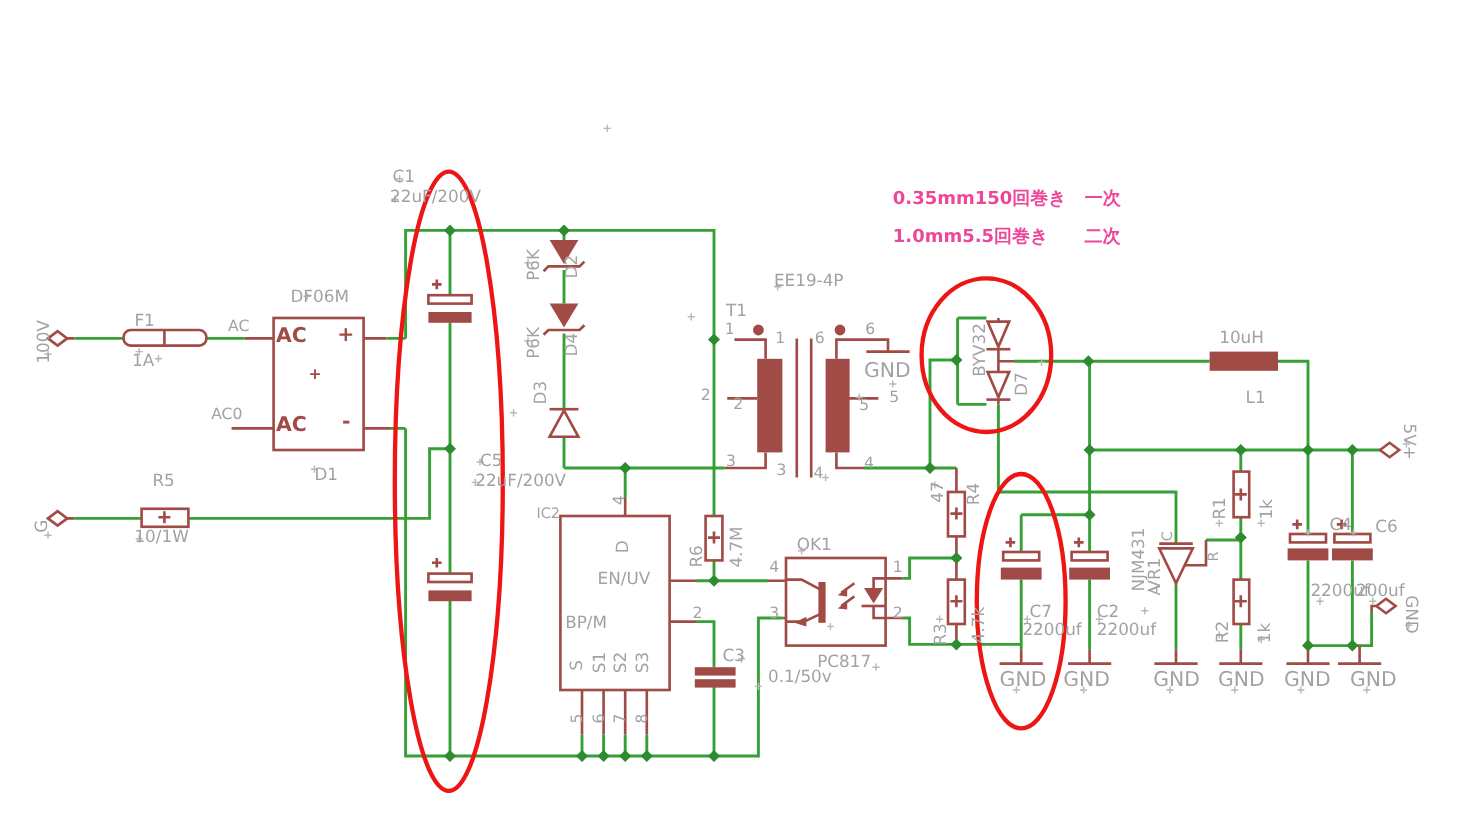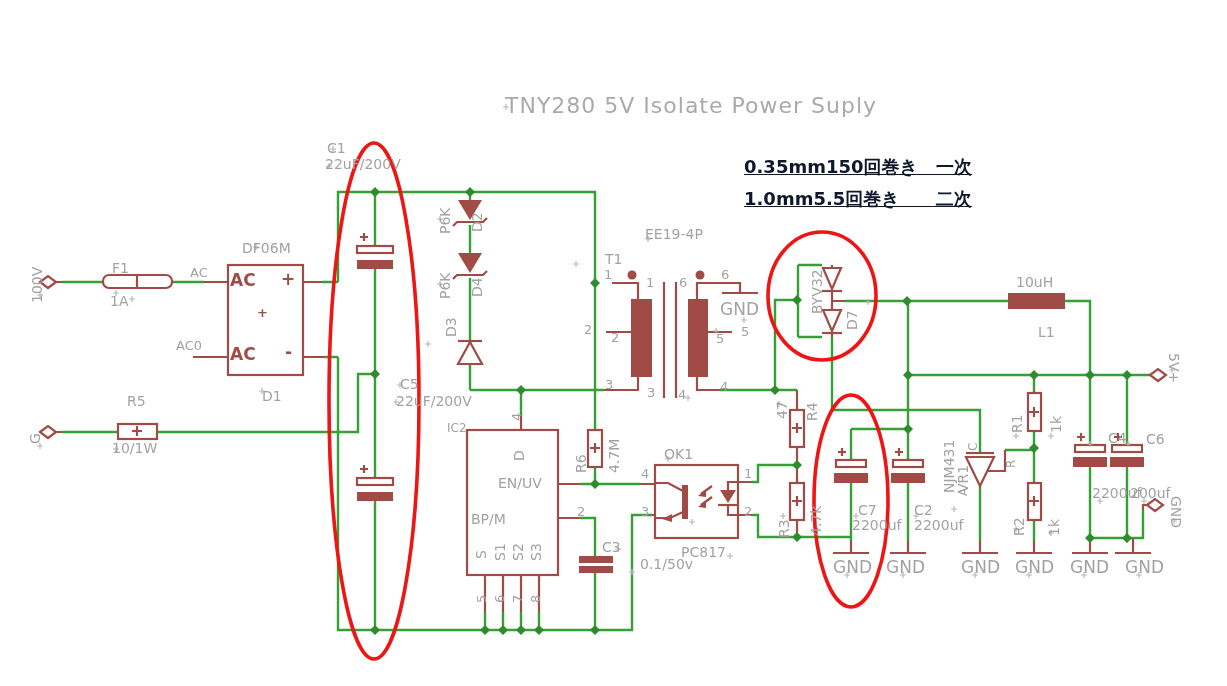--- a/index.html
+++ b/index.html
@@ -4,21 +4,21 @@
 <style>
   html,body{margin:0;padding:0;background:#fff;}
   .canvas{position:relative;width:1227px;height:686px;background:#ffffff;overflow:hidden;
           font-family:"DejaVu Sans","Liberation Sans",sans-serif;}
   .canvas svg{position:absolute;left:0;top:0;}
   i.lb{position:absolute;font-style:normal;color:#a2a2a2;font-size:14px;line-height:1;white-space:pre;}
   i.sm{font-size:12px;} i.md{font-size:13px;} i.big{font-size:17px;}
   i.title{font-size:22px;color:#aaaaaa;letter-spacing:1px;}
   i.dk{color:#a14b46;font-weight:bold;font-size:17px;}
   i.dksm{color:#a14b46;font-weight:bold;font-size:13px;}
-  i.red{color:#0f172a;font-weight:bold;font-size:18px;text-decoration:underline;}
+  i.red{color:#ec4899;font-weight:bold;font-size:15px;}
   i.rot{transform:rotate(-90deg);transform-origin:0 0;}
   i.rot90{transform:rotate(90deg);transform-origin:0 0;}
   .wire{stroke:#35a035;stroke-width:2.4;fill:none;}
   .sym{stroke:#a14b46;stroke-width:2.2;fill:none;}
   .symf{fill:#a14b46;stroke:none;}
   .symw{fill:#ffffff;stroke:#a14b46;stroke-width:2.2;}
   .dot{fill:#2d8c2d;stroke:none;}
   .cross{stroke:#b8b8b8;stroke-width:1.2;fill:none;}
   .hl{stroke:#ee1515;stroke-width:3.6;fill:none;}
 </style>
@@ -222,21 +222,20 @@
 
   <path class="cross" d="M503,107 h6 M506,104 v6 M330,149 h6 M333,146 v6 M326,166 h6 M329,163 v6 M397,385 h6 M400,382 v6 M393,402 h6 M396,399 v6 M113,293 h6 M116,290 v6 M129,299 h6 M132,296 v6 M37,295 h6 M40,292 v6 M37,446 h6 M40,443 v6 M113,449 h6 M116,446 v6 M253,247 h6 M256,244 v6 M259,391 h6 M262,388 v6 M437,219 h6 M440,216 v6 M437,284 h6 M440,281 v6 M425,344 h6 M428,341 v6 M573,264 h6 M576,261 v6 M645,239 h6 M648,236 v6 M713,331 h6 M716,328 v6 M741,320 h6 M744,317 v6 M685,398 h6 M688,395 v6 M689,522 h6 M692,519 v6 M615,549 h6 M618,546 v6 M629,572 h6 M632,569 v6 M665,459 h6 M668,456 v6 M727,556 h6 M730,553 v6 M776,404 h6 M779,401 v6 M780,516 h6 M783,513 v6 M853,516 h6 M856,513 v6 M913,516 h6 M916,513 v6 M844,575 h6 M847,572 v6 M900,575 h6 M903,572 v6 M972,575 h6 M975,572 v6 M1026,575 h6 M1029,572 v6 M1081,575 h6 M1084,572 v6 M1136,575 h6 M1139,572 v6 M951,509 h6 M954,506 v6 M1013,436 h6 M1016,433 v6 M1048,436 h6 M1051,433 v6 M1013,529 h6 M1016,526 v6 M1048,533 h6 M1051,530 v6 M1087,444 h6 M1090,441 v6 M1125,444 h6 M1128,441 v6 M1097,501 h6 M1100,498 v6 M1141,501 h6 M1144,498 v6 M1169,370 h6 M1172,367 v6 M1171,521 h6 M1174,518 v6 M865,302 h6 M868,299 v6"></path>
 
   <g>
     <ellipse class="hl" cx="374" cy="401" rx="45" ry="258"></ellipse>
     <ellipse class="hl" cx="822" cy="296" rx="54" ry="64"></ellipse>
     <ellipse class="hl" cx="851" cy="501" rx="37" ry="106"></ellipse>
   </g>
 </svg>
 
-<i class="lb title" style="left:505px;top:95px">TNY280 5V Isolate Power Suply</i>
 
 <i class="lb red" style="left:744px;top:158px">0.35mm150回巻き　一次</i>
 <i class="lb red" style="left:744px;top:190px">1.0mm5.5回巻き　　二次</i>
 
 <i class="lb rot" style="left:30px;top:303px">100V</i>
 <i class="lb rot" style="left:28px;top:444px">G</i>
 <i class="lb rot90" style="left:1181px;top:353px">5V+</i>
 <i class="lb rot90" style="left:1183px;top:496px">GND</i>
 
 <i class="lb md" style="left:190px;top:266px">AC</i>

